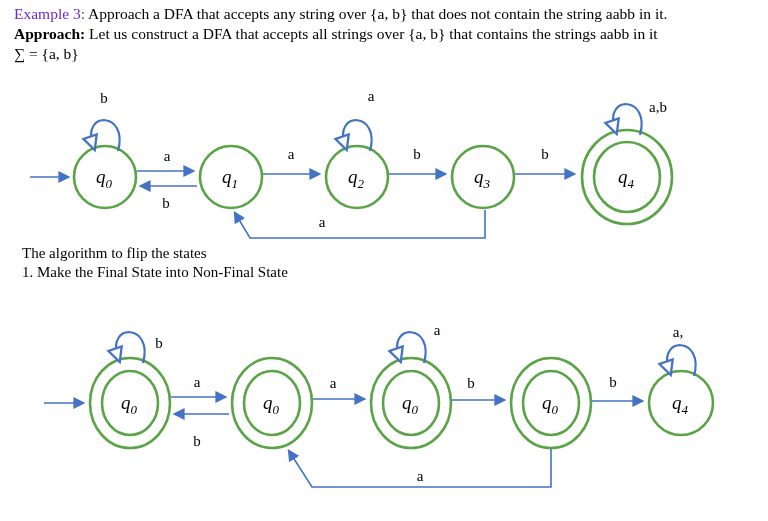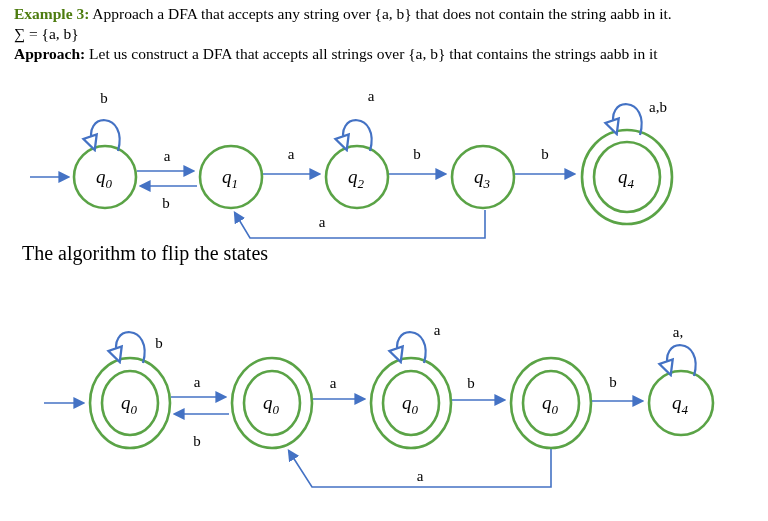--- a/index.html
+++ b/index.html
@@ -1,39 +1,39 @@
 <!DOCTYPE html>
 <html><head>
 <meta charset="utf-8">
 <style>
   html,body{margin:0;padding:0;}
   body{
     width:768px;height:521px;background:#ffffff;position:relative;overflow:hidden;
     font-family:"Liberation Serif", serif;color:#000;
   }
   .top-text{position:absolute;top:4px;left:14px;width:750px;font-size:15.5px;line-height:20px;}
-  .red{color:#4d7c0f;font-weight:bold;}
+  .red{color:#6d28d9;font-weight:normal;}
   .bold{font-weight:bold;}
-  .algo-text{position:absolute;top:244px;left:22px;font-size:20px;line-height:18.5px;}
+  .algo-text{position:absolute;top:244px;left:22px;font-size:15px;line-height:18.5px;}
   .dfa1{position:absolute;top:75px;left:0;}
   .dfa2{position:absolute;top:315px;left:0;}
   .state{fill:#ffffff;stroke:#5aa346;stroke-width:2.6;}
   .arrow{stroke:#4472c4;stroke-width:1.6;fill:none;}
   .loop{stroke:#4472c4;stroke-width:2.2;fill:none;}
   text{font-family:"Liberation Serif", serif;}
   .tlabel{font-size:15px;text-anchor:middle;}
   .slabel{font-size:19px;font-style:italic;text-anchor:middle;}
 </style>
 </head>
 <body>
 
 <div class="top-text">
   <div><span class="red">Example 3:</span><span> Approach a DFA that accepts any string over {a, b} that does not contain the string aabb in it.</span></div>
+  <div><span class="bold">Approach:</span><span> Let us construct a DFA that accepts all strings over {a, b} that contains the strings aabb in it</span></div>
   <div>∑ =  {a, b}</div>
-  <div><span class="bold">Approach:</span><span> Let us construct a DFA that accepts all strings over {a, b} that contains the strings aabb in it</span></div>
 </div>
 
 <svg class="dfa1" width="768" height="170" viewBox="0 0 768 170">
   <defs>
     <marker id="ah1" viewBox="0 0 10 10" refX="8" refY="5" markerWidth="7.5" markerHeight="7.5" orient="auto">
       <path d="M0,0 L10,5 L0,10 Z" fill="#4472c4"></path>
     </marker>
     <marker id="lh1" viewBox="0 0 10 10" refX="6" refY="5" markerWidth="8" markerHeight="8" orient="auto">
       <path d="M1,1 L9,5 L1,9 Z" fill="#ffffff" stroke="#4472c4" stroke-width="1.3"></path>
     </marker>
@@ -78,20 +78,21 @@
   <text class="tlabel" x="167" y="86">a</text>
   <text class="tlabel" x="166" y="133">b</text>
   <text class="tlabel" x="291" y="84">a</text>
   <text class="tlabel" x="417" y="84">b</text>
   <text class="tlabel" x="545" y="84">b</text>
   <text class="tlabel" x="322" y="152">a</text>
 </svg>
 
 <div class="algo-text">
   <div>The algorithm to flip the states</div>
+  <div>1. Make the Final State into Non-Final State</div>
 </div>
 
 <svg class="dfa2" width="768" height="206" viewBox="0 0 768 206">
   <defs>
     <marker id="ah2" viewBox="0 0 10 10" refX="8" refY="5" markerWidth="7.5" markerHeight="7.5" orient="auto">
       <path d="M0,0 L10,5 L0,10 Z" fill="#4472c4"></path>
     </marker>
     <marker id="lh2" viewBox="0 0 10 10" refX="6" refY="5" markerWidth="8" markerHeight="8" orient="auto">
       <path d="M1,1 L9,5 L1,9 Z" fill="#ffffff" stroke="#4472c4" stroke-width="1.3"></path>
     </marker>

